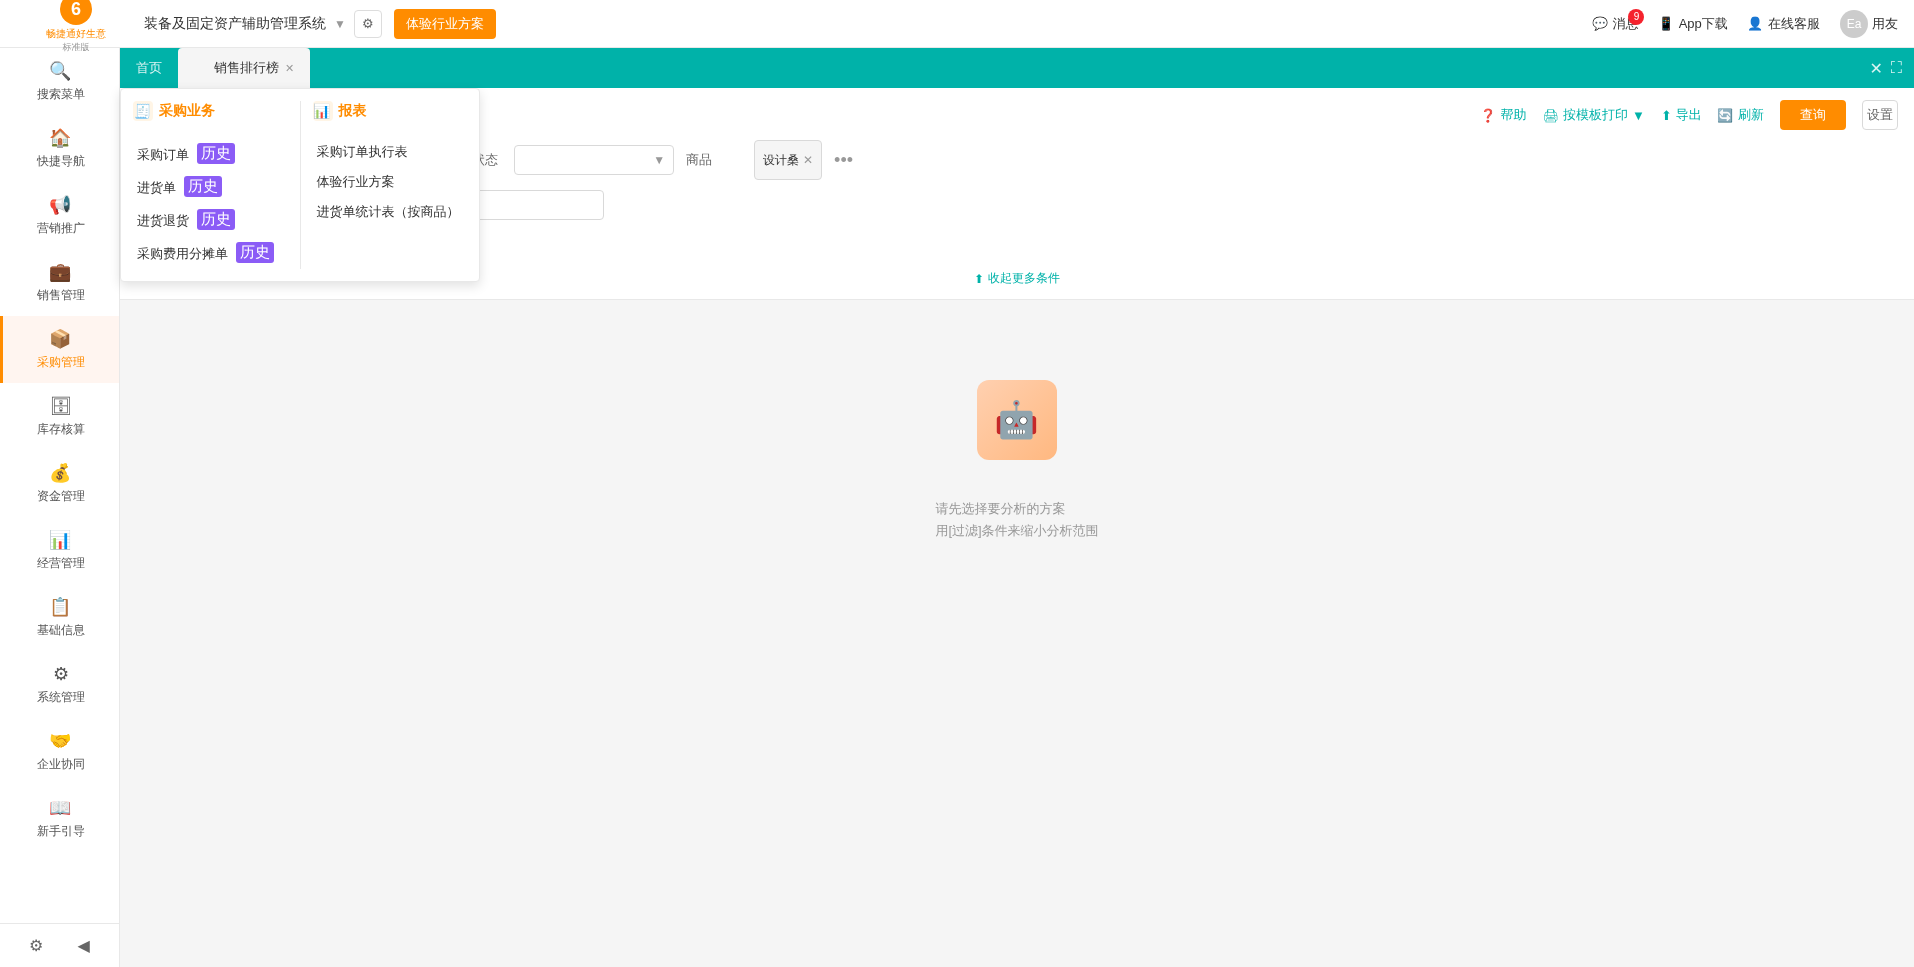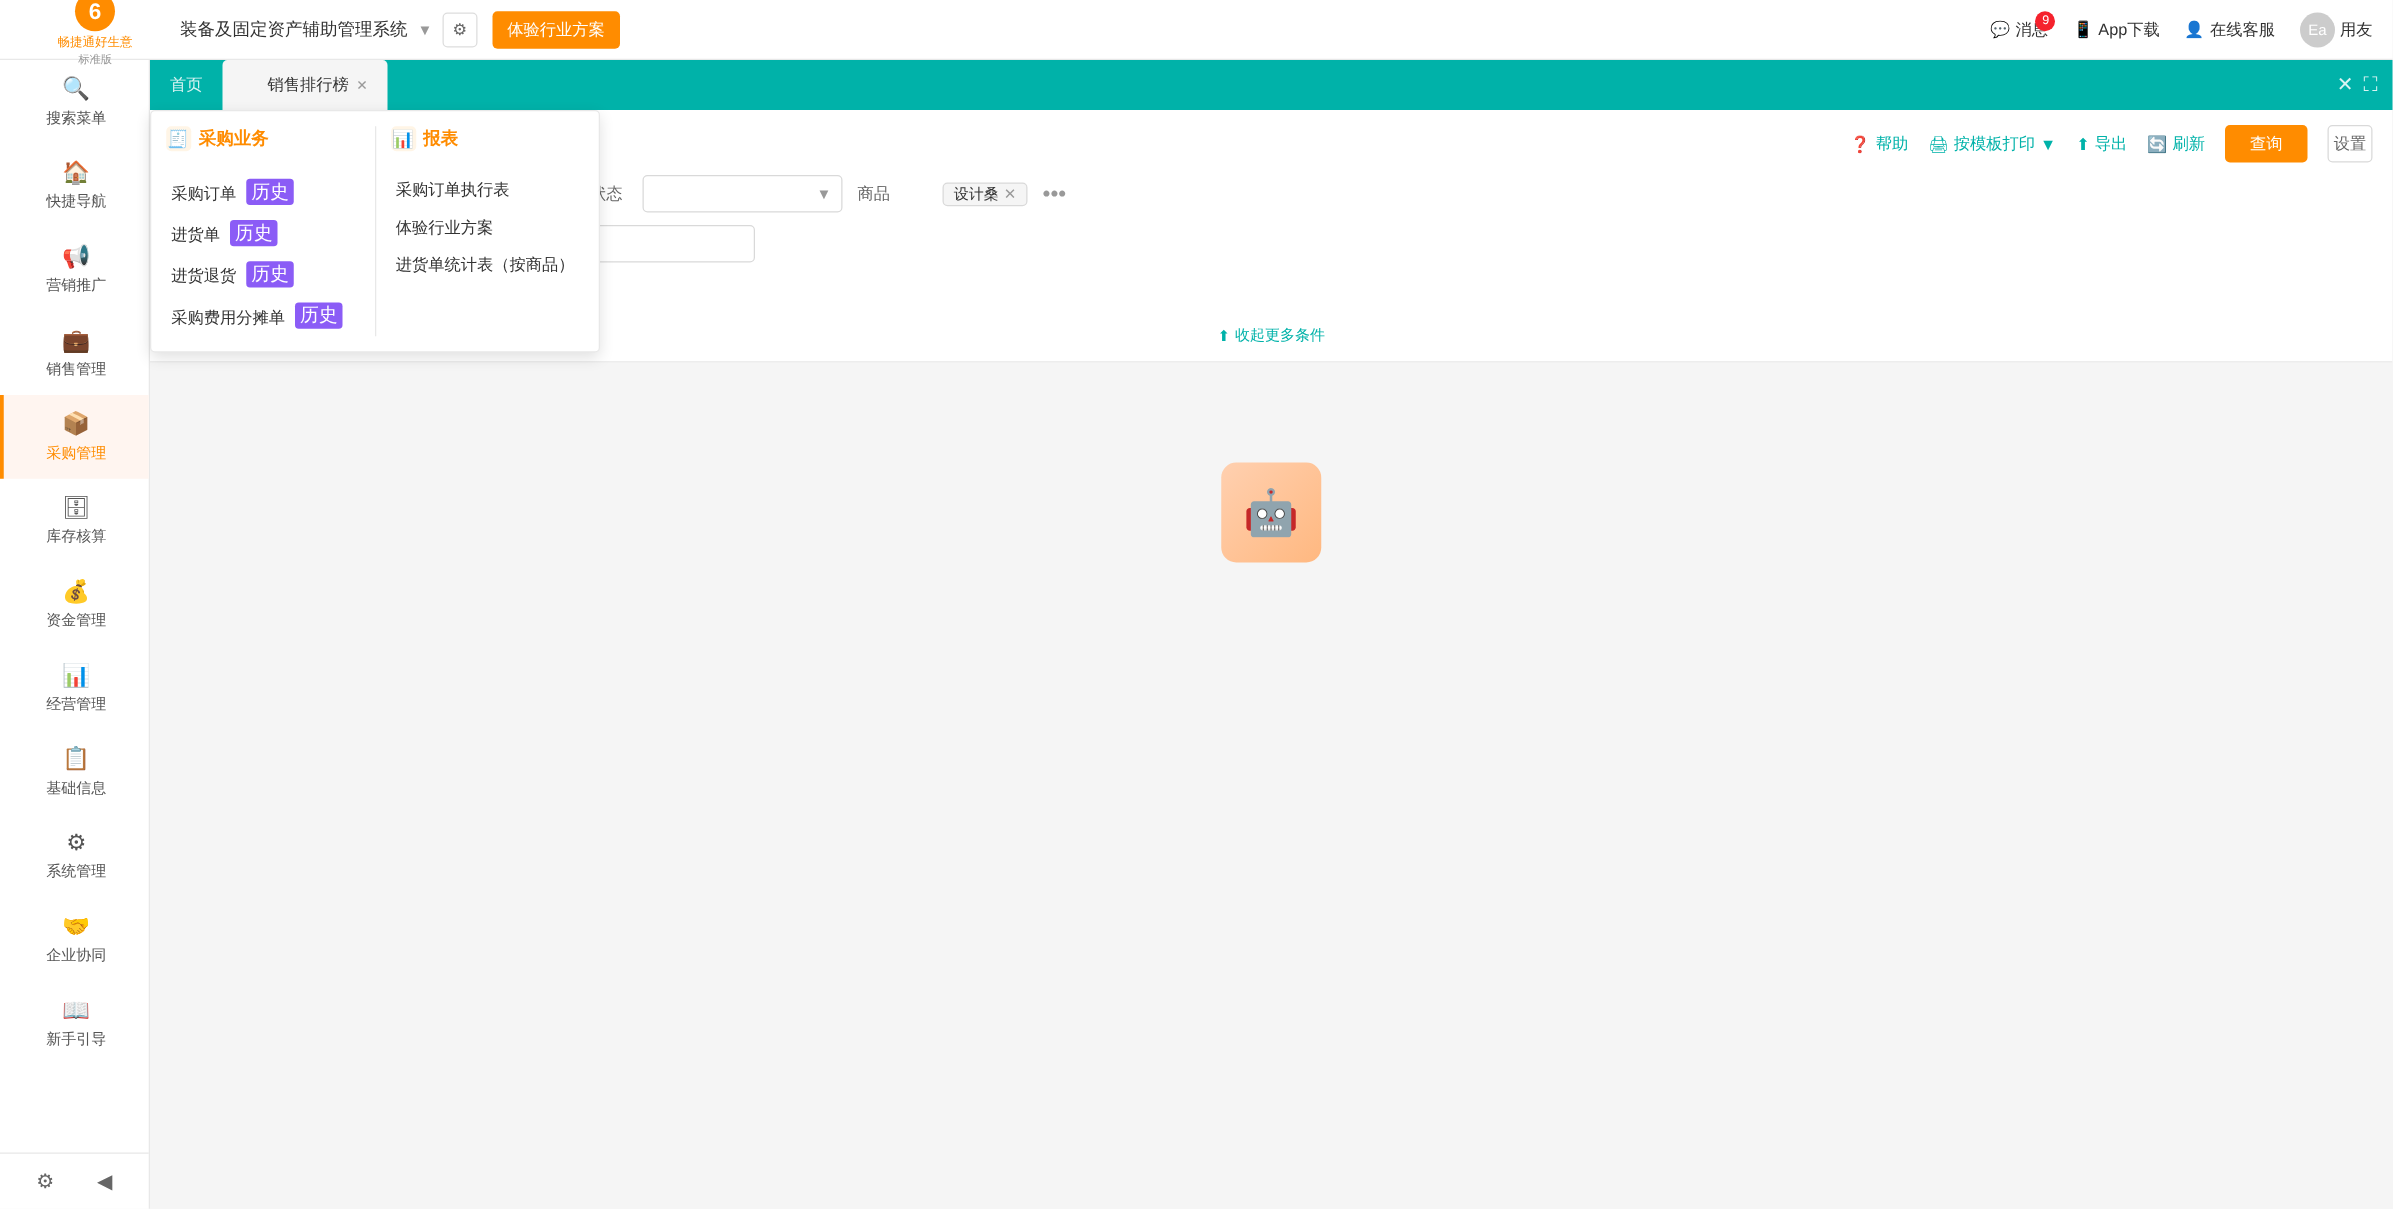--- a/index.html
+++ b/index.html
@@ -158,21 +158,21 @@
     .filter-input {
       height: 30px; border: 1px solid #d9d9d9;
       border-radius: 4px; padding: 0 8px;
       font-size: 12px; color: #333;
       display: flex; align-items: center;
       min-width: 180px; background: #fff;
       cursor: pointer; gap: 4px;
     }
     .filter-input .arrow { margin-left: auto; color: #999; }
     .filter-tag {
-      height: 19px; background: #f5f5f5;
+      height: 40px; background: #f5f5f5;
       border: 1px solid #d9d9d9; border-radius: 4px;
       padding: 0 8px; display: flex; align-items: center;
       gap: 4px; font-size: 12px; color: #333;
     }
     .filter-tag .x { cursor: pointer; color: #999; }
     .filter-dot { color: #999; font-size: 18px; cursor: pointer; }
     .btn-search {
       background: #ff8c00; color: white;
       border: none; border-radius: 4px;
       padding: 6px 20px; font-size: 13px; cursor: pointer;
@@ -454,20 +454,24 @@
     </div>
   </div>
 
   <div class="empty-state">
     <div style="position:relative; width:100px; height:100px;">
 
       <div style="width:80px; height:80px; background:linear-gradient(135deg,#ffd0b0,#ffb880); border-radius:12px; display:flex; align-items:center; justify-content:center; font-size:36px; margin: 0 auto;">
         <span>🤖</span>
       </div>
     </div>
+    <div class="empty-text">
+      <p>请先选择要分析的方案</p>
+      <p>用[过滤]条件来缩小分析范围</p>
+    </div>
   </div>
 </div>
 
 <div class="dropdown-menu">
 
   <div class="dropdown-col">
     <div class="dropdown-col-header">
       <div class="icon">🧾</div>
       <span>采购业务</span>
     </div>

